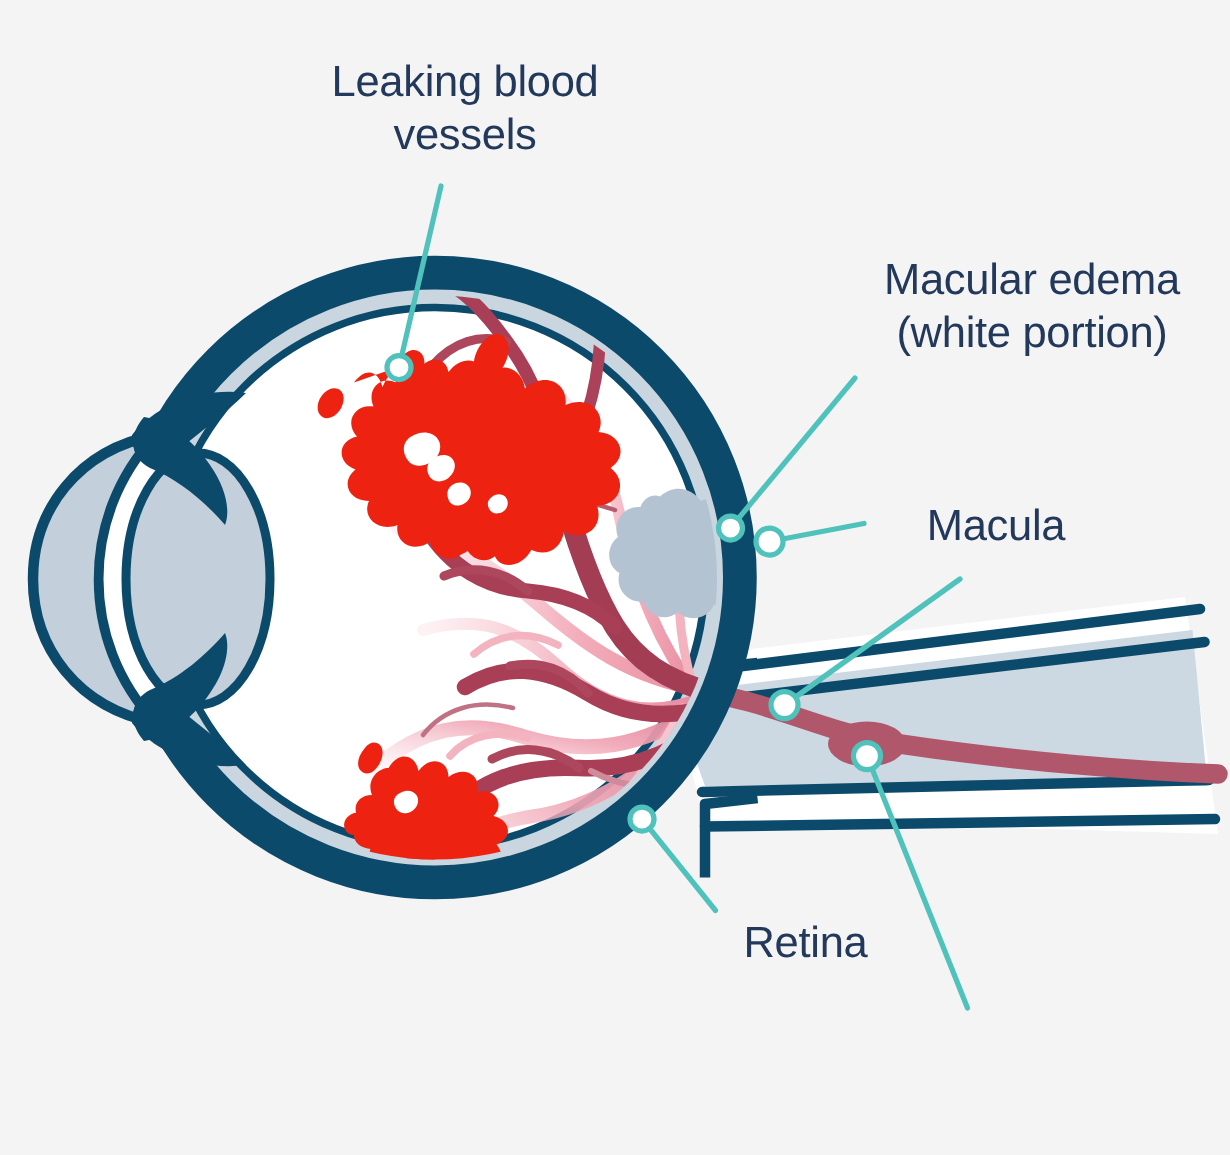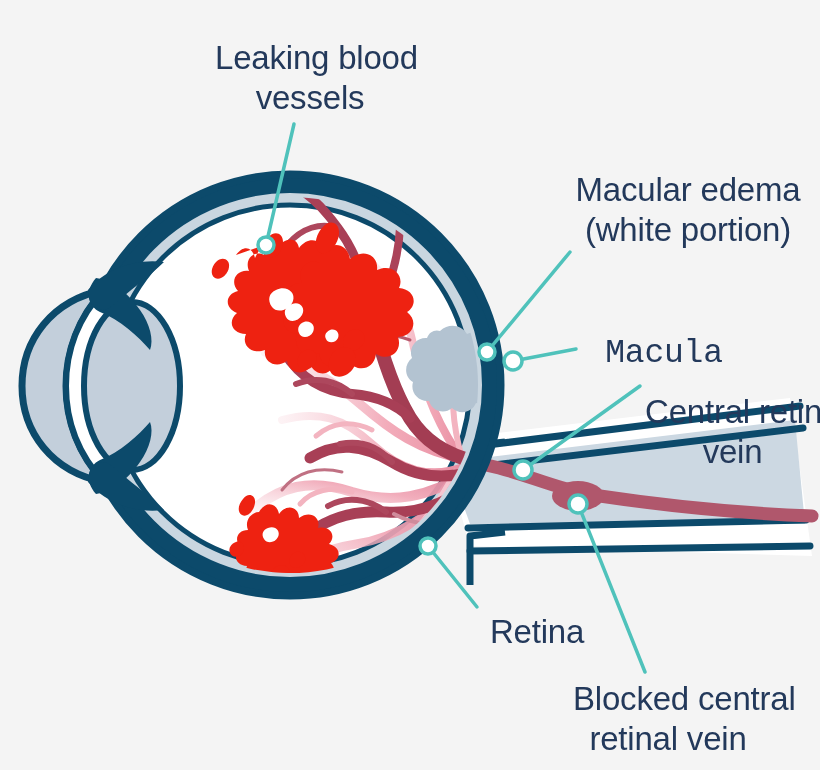--- a/index.html
+++ b/index.html
@@ -23,21 +23,21 @@
     position: absolute;
     left: 0;
     top: 0;
     width: 820px;
     height: 770px;
   }
   .label {
     position: absolute;
     color: #23395b;
     font-family: "Liberation Sans", sans-serif;
-    font-size: 33px;
+    font-size: 29px;
     line-height: 1.22;
     letter-spacing: -0.2px;
     white-space: pre;
     user-select: none;
   }
   .label.center { text-align: center; }
   .label.left   { text-align: center; }
 </style>
 </head>
 <body>
@@ -236,23 +236,19 @@
       <circle cx="578" cy="504" r="9"></circle>
     </g>
   </svg>
 
   <div class="label center" style="left:215px; top:38px; width:190px;">Leaking blood
 vessels</div>
 
   <div class="label left" style="left:563px; top:170px; width:250px;">Macular edema
 (white portion)</div>
 
-  <div class="label left" style="left:584px; top:334px; width:160px;font-family:Liberation Mono, monospace;">Macula</div>
-
-  <div class="label center" style="left:645px; top:392px; width:175px;">Central retinal
-vein</div>
+  <div class="label left" style="left:584px; top:334px; width:160px;">Macula</div>
+
 
   <div class="label left" style="left:441px; top:612px; width:160px;margin-left:16px;">Retina</div>
 
-  <div class="label center" style="left:573px; top:679px; width:190px;">Blocked central
-retinal vein</div>
 
 </div>
 
 </body></html>

